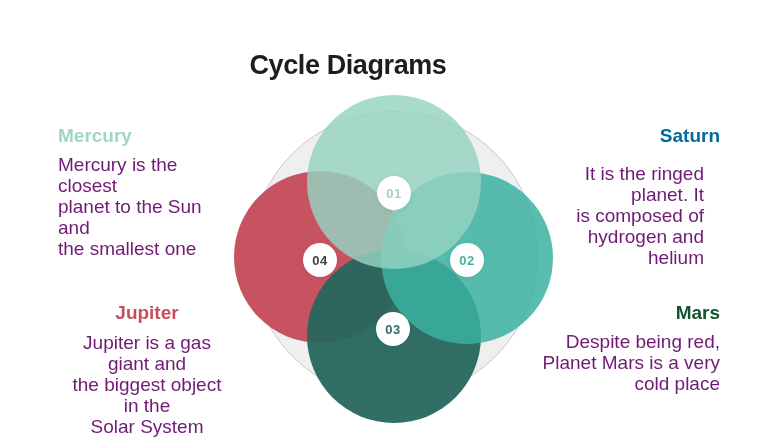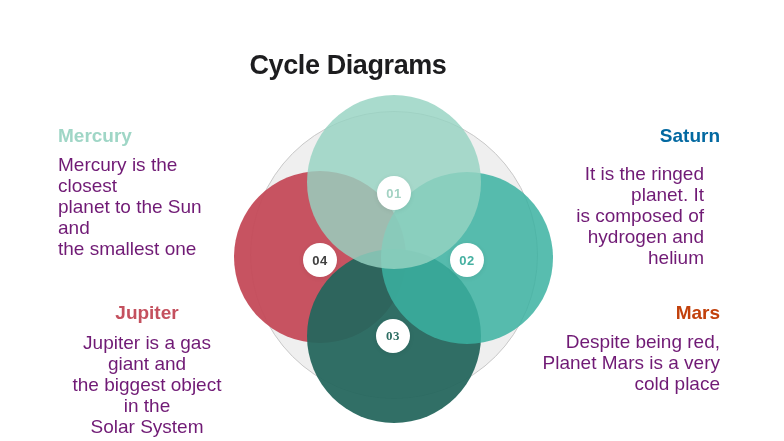--- a/index.html
+++ b/index.html
@@ -31,37 +31,37 @@
 
   .badge {
     position:absolute; width:34px; height:34px; border-radius:50%;
     background:#ffffff;
     display:flex; align-items:center; justify-content:center;
     font-size:13px; font-weight:bold; letter-spacing:0.5px;
     box-shadow:0 1px 5px rgba(0,0,0,0.08);
   }
   .badge-01 { left:377px; top:176px; color:#a3d2c3; }
   .badge-02 { left:450px; top:243px; color:#45b0a1; }
-  .badge-03 { left:376px; top:319px; color:#2e6e63;font-family:Liberation Serif, serif; }
+  .badge-03 { left:376px; top:312px; color:#2e6e63; }
   .badge-04 { left:303px; top:243px; color:#404040; }
 
   
   .section { position:absolute; width:178px; }
   .section .sec-title { margin:15px 0 7px 0; font-size:19px; font-weight:bold; }
   .section .line { display:block; font-size:19px; line-height:21px; color:#701a75; }
 
   .pos-tl { left:58px;  top:110px; text-align:left;  }
   .pos-tr { right:64px; top:110px; text-align:right; }
   .pos-bl { left:58px;  top:287px; text-align:center;  }
   .pos-br { right:64px; top:287px; text-align:right; }
 
   .mercury .sec-title { color:#9fd6c6; }
   .saturn  .sec-title { color:#0369a1; }
   .jupiter .sec-title { color:#c4505e; }
-  .mars    .sec-title { color:#c2410c; }
+  .mars    .sec-title { color:#14532d; }
 </style>
 </head>
 <body>
 
 <div class="slide">
 
   <h1 class="title">Cycle Diagrams</h1>
 
   <div>
     <div class="circle outline-circle"></div>

